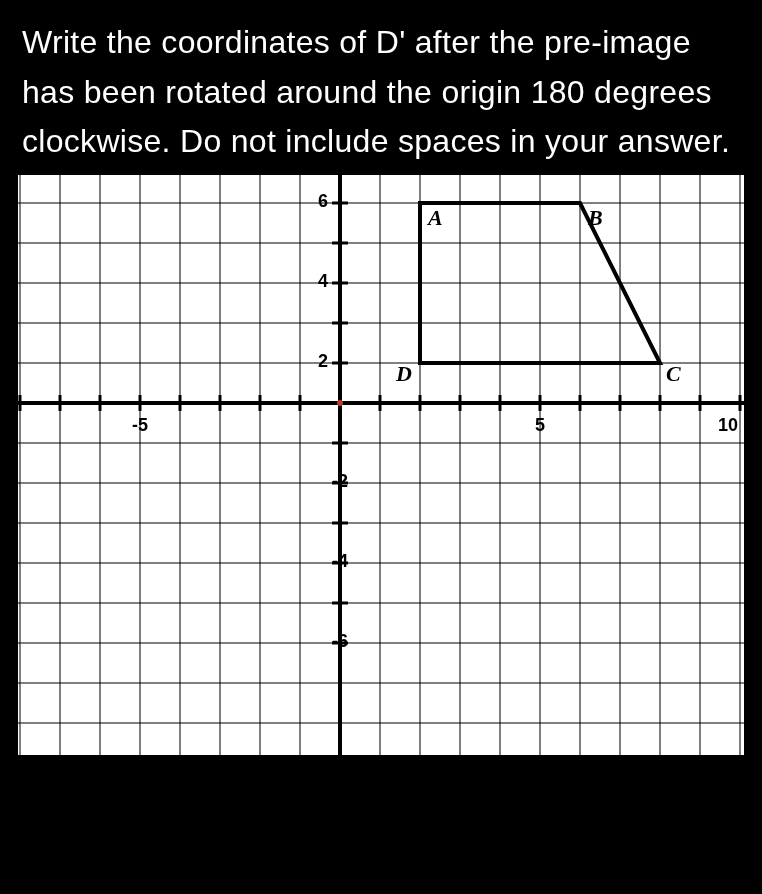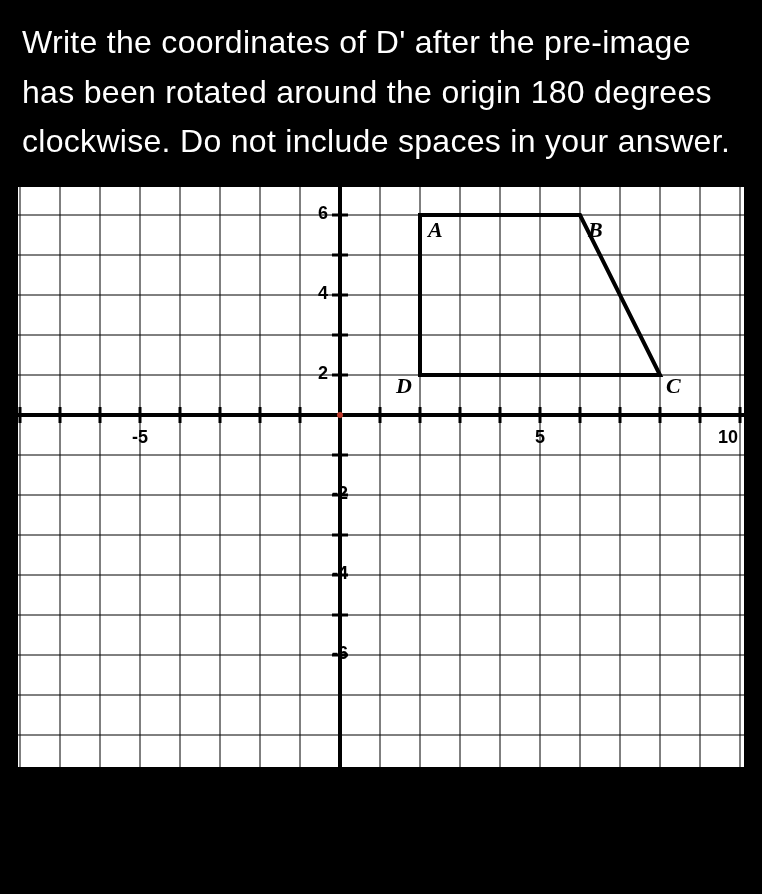--- a/index.html
+++ b/index.html
@@ -8,21 +8,21 @@
     width: 762px;
     height: 894px;
     font-family: -apple-system, "Segoe UI", sans-serif;
     font-weight: 300;
     overflow: hidden;
   }
   .question {
     color: #fff;
     font-size: 32px;
     line-height: 1.55;
-    padding: 18px 22px 20px 22px;
+    padding: 18px 22px 8px 22px;
     letter-spacing: 0.3px;
   }
   .graph-wrap {
     background: #fff;
     margin: 0 18px;
     width: 726px;
     height: 580px;
     position: relative;
   }
   .graph-wrap svg {

